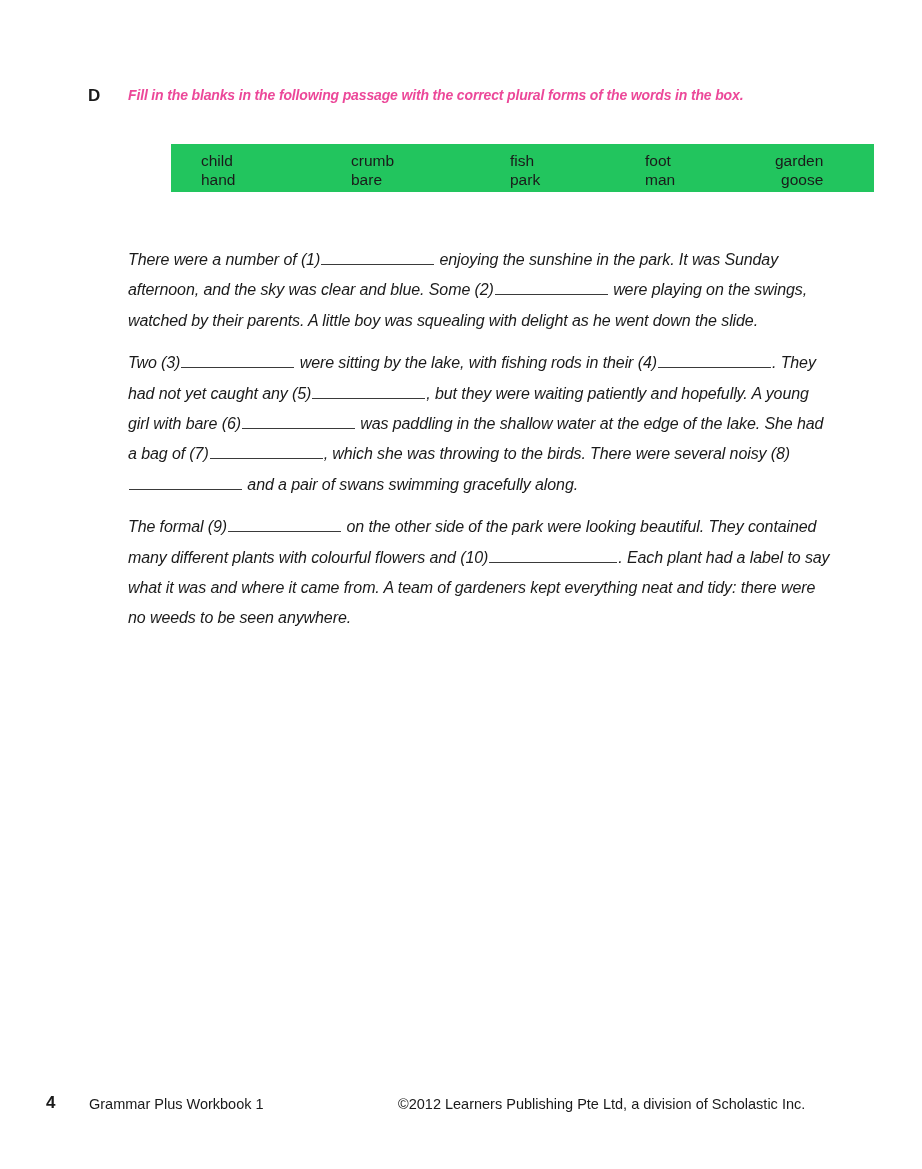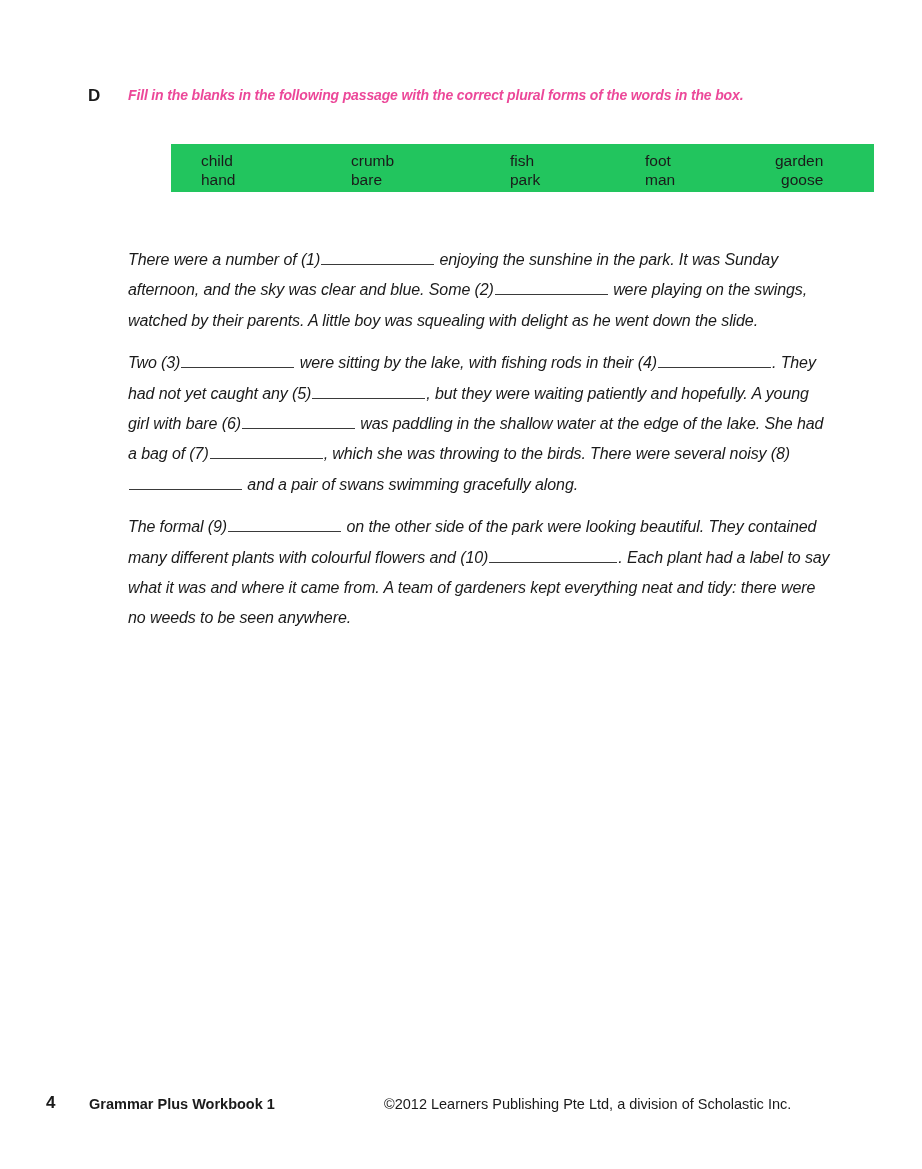--- a/index.html
+++ b/index.html
@@ -121,25 +121,24 @@
     line-height: 22px;
     color: #1a1a1a;
   }
   .footer-book {
     position: absolute;
     left: 89px;
     top: 2px;
     font-size: 14.5px;
     line-height: 20px;
     color: #1a1a1a;
-    font-weight: bold;
   }
   .footer-copyright {
     position: absolute;
-    left: 384px;
+    left: 398px;
     top: 2px;
     font-size: 14.5px;
     line-height: 20px;
     color: #1a1a1a;
     white-space: nowrap;
   }
 </style>
 </head>
 <body>
 

